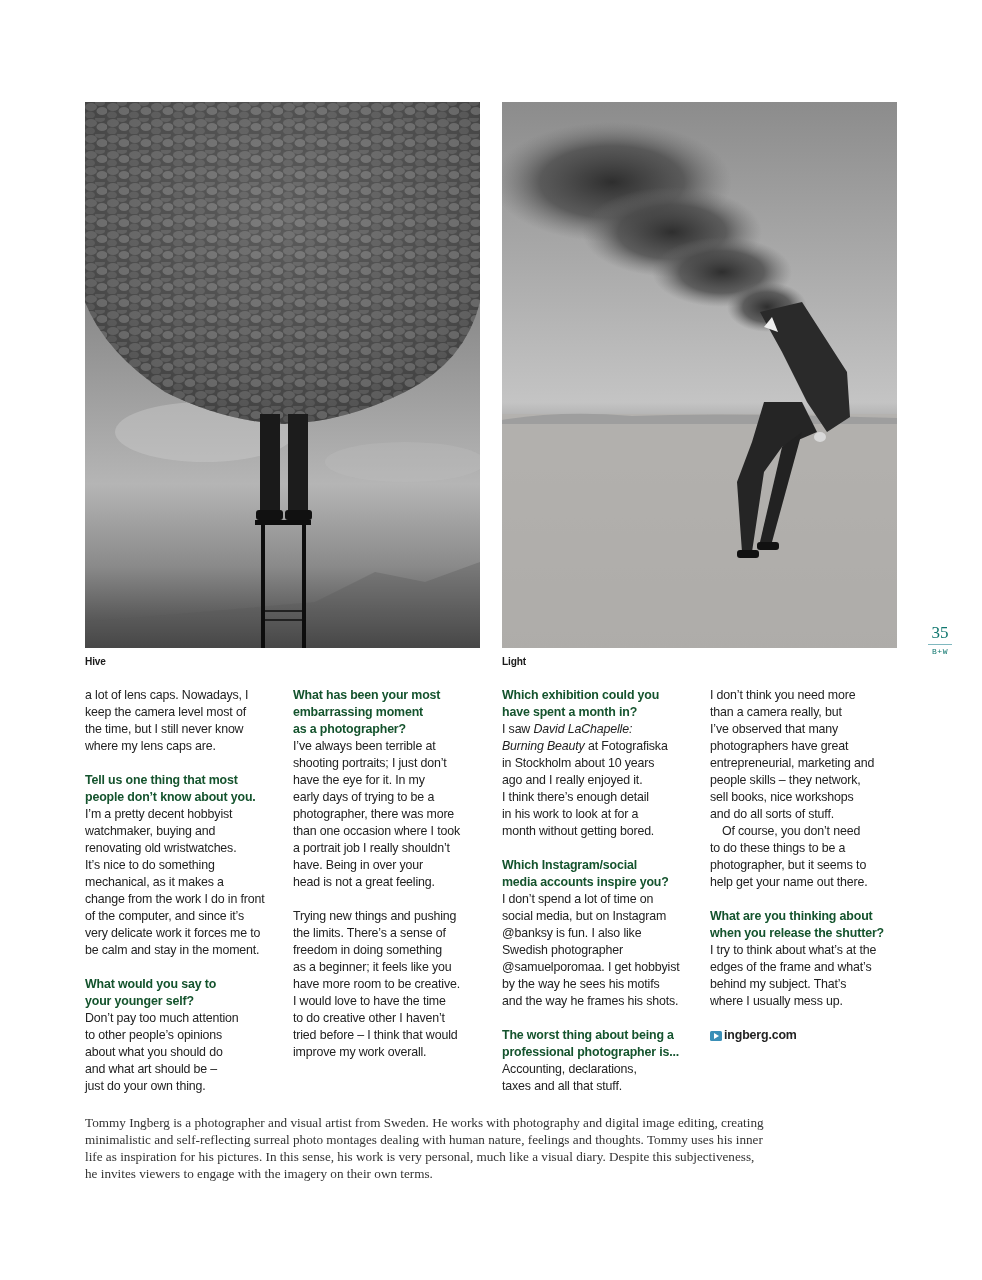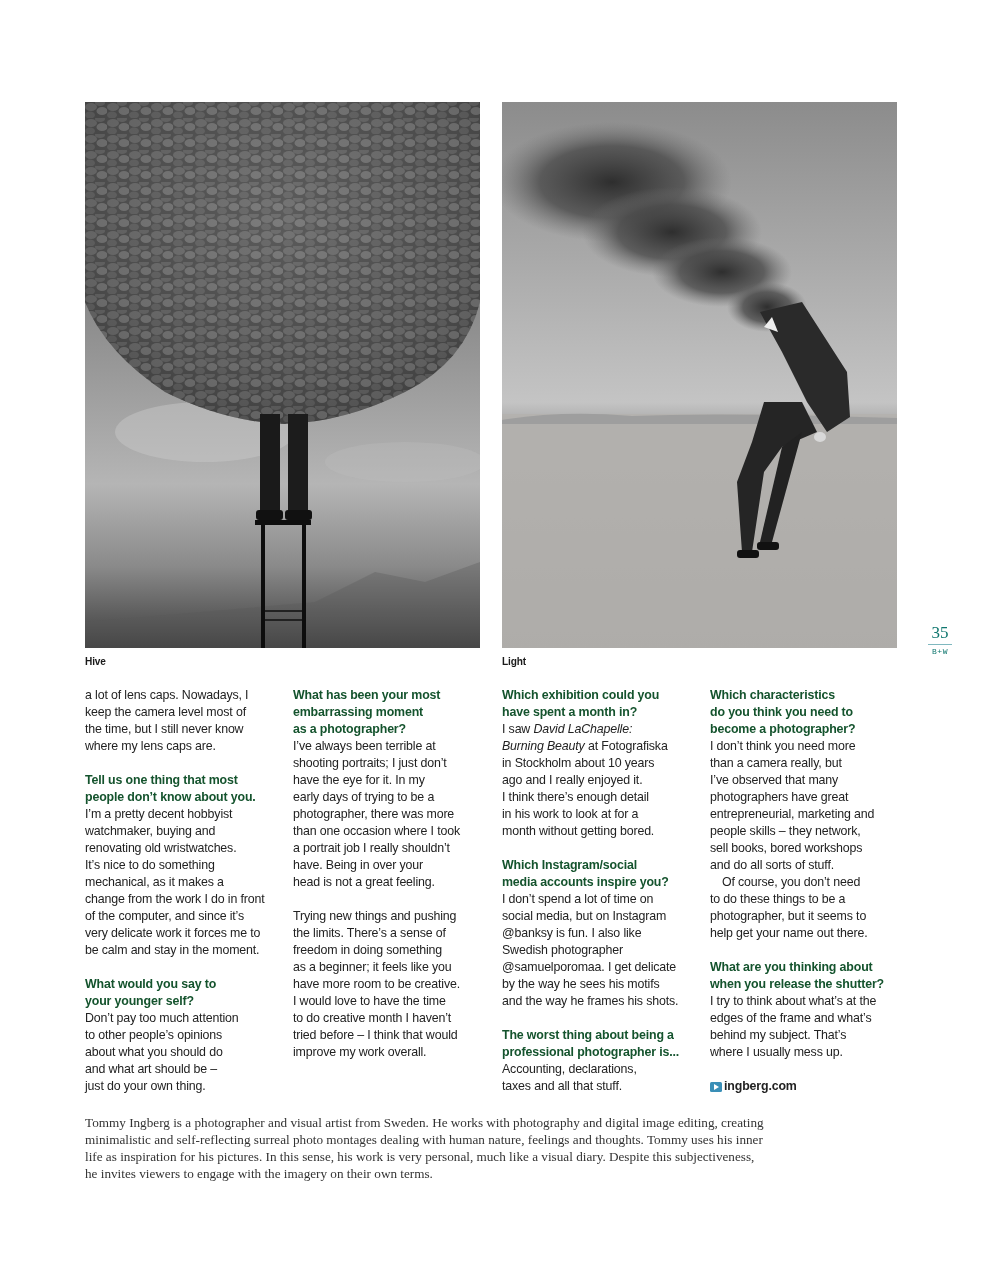--- a/index.html
+++ b/index.html
@@ -172,21 +172,21 @@
     <span class="line">head is not a great feeling.</span>
   </div>
   <span class="gap"></span>
   <div>
     <span class="line">Trying new things and pushing</span>
     <span class="line">the limits. There’s a sense of</span>
     <span class="line">freedom in doing something</span>
     <span class="line">as a beginner; it feels like you</span>
     <span class="line">have more room to be creative.</span>
     <span class="line">I would love to have the time</span>
-    <span class="line">to do creative month I haven’t</span>
+    <span class="line">to do creative other I haven’t</span>
     <span class="line">tried before – I think that would</span>
     <span class="line">improve my work overall.</span>
   </div>
 </div>
 
 <div class="col" id="col-3">
   <div class="q">
     <span class="line">Which exhibition could you</span>
     <span class="line">have spent a month in?</span>
   </div>
@@ -202,49 +202,44 @@
   <span class="gap"></span>
   <div class="q">
     <span class="line">Which Instagram/social</span>
     <span class="line">media accounts inspire you?</span>
   </div>
   <div>
     <span class="line">I don’t spend a lot of time on</span>
     <span class="line">social media, but on Instagram</span>
     <span class="line">@banksy is fun. I also like</span>
     <span class="line">Swedish photographer</span>
-    <span class="line">@samuelporomaa. I get delicate</span>
+    <span class="line">@samuelporomaa. I get hobbyist</span>
     <span class="line">by the way he sees his motifs</span>
     <span class="line">and the way he frames his shots.</span>
   </div>
   <span class="gap"></span>
   <div class="q">
     <span class="line">The worst thing about being a</span>
     <span class="line">professional photographer is...</span>
   </div>
   <div>
     <span class="line">Accounting, declarations,</span>
     <span class="line">taxes and all that stuff.</span>
   </div>
 </div>
 
 <div class="col" id="col-4">
-  <div class="q">
-    <span class="line">Which characteristics</span>
-    <span class="line">do you think you need to</span>
-    <span class="line">become a photographer?</span>
-  </div>
   <div>
     <span class="line">I don’t think you need more</span>
     <span class="line">than a camera really, but</span>
     <span class="line">I’ve observed that many</span>
     <span class="line">photographers have great</span>
     <span class="line">entrepreneurial, marketing and</span>
     <span class="line">people skills – they network,</span>
-    <span class="line">sell books, bored workshops</span>
+    <span class="line">sell books, nice workshops</span>
     <span class="line">and do all sorts of stuff.</span>
     <span class="line indent">Of course, you don’t need</span>
     <span class="line">to do these things to be a</span>
     <span class="line">photographer, but it seems to</span>
     <span class="line">help get your name out there.</span>
   </div>
   <span class="gap"></span>
   <div class="q">
     <span class="line">What are you thinking about</span>
     <span class="line">when you release the shutter?</span>

